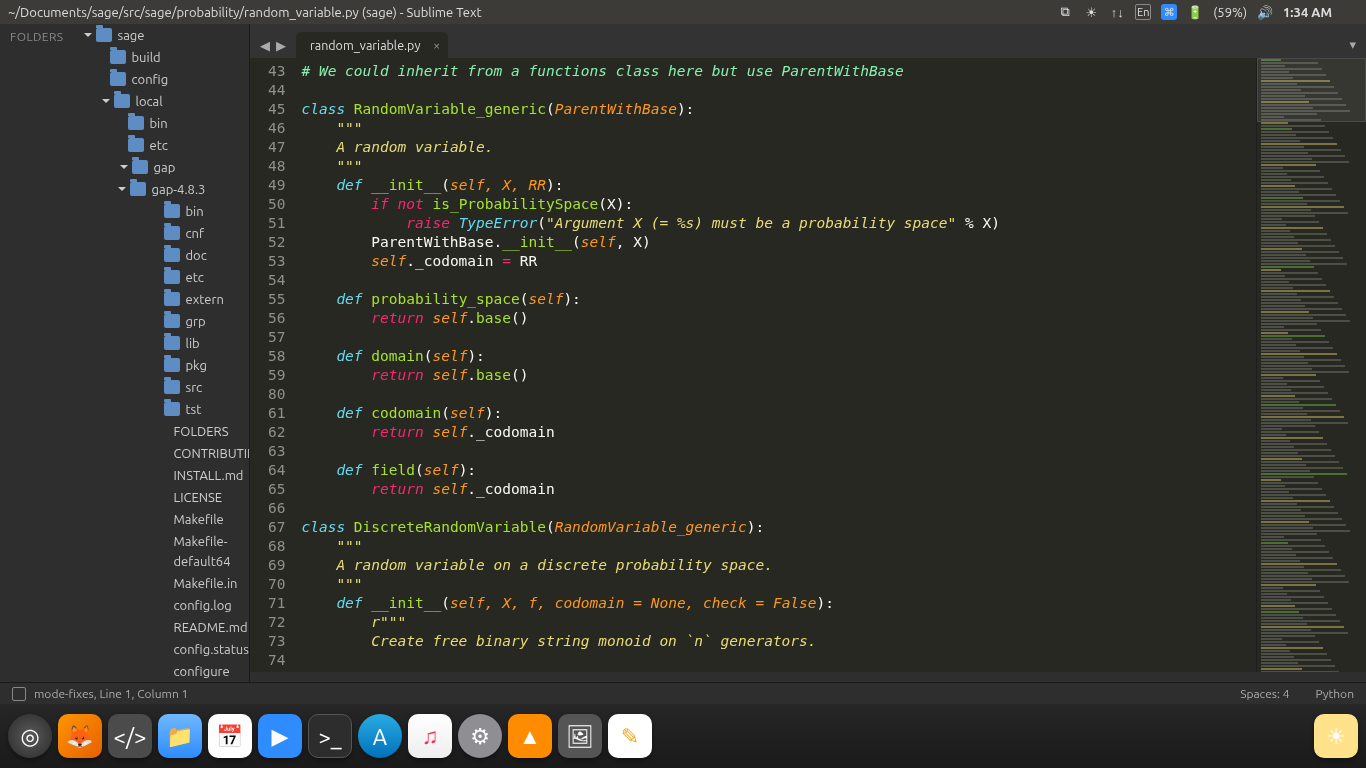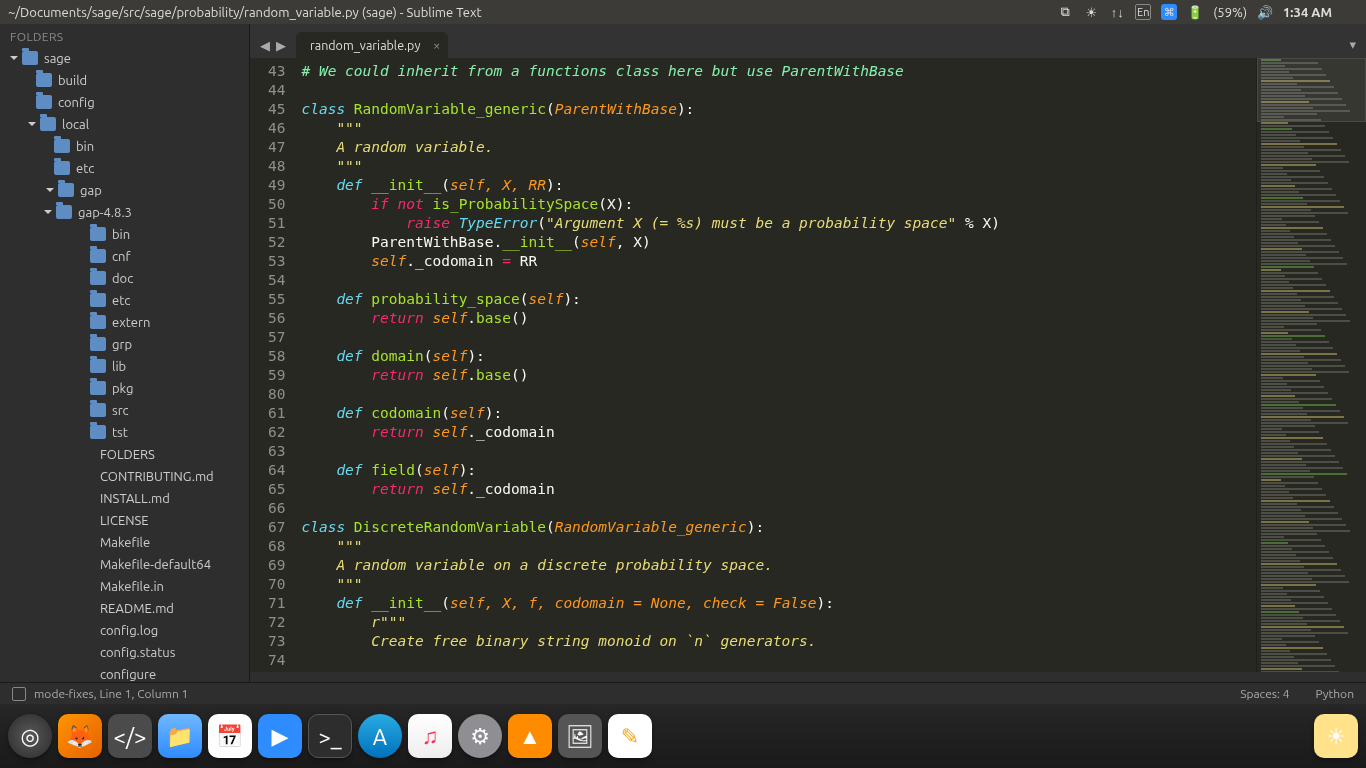--- a/index.html
+++ b/index.html
@@ -22,21 +22,21 @@
 .tray-icon { width: 16px; height: 16px; display: inline-flex; align-items: center; justify-content: center; }
 
 
 .app {
   position: absolute; top: 24px; left: 0; right: 0; bottom: 64px;
   display: flex; flex-direction: column;
 }
 .app-body { flex: 1; display: flex; overflow: hidden; }
 
 
-.sidebar { width: 250px; background: #2e2e2e; border-right: 1px solid #1a1a1a; overflow: hidden; display: flex; flex-direction: column; }
+.sidebar { width: 250px; background: #2e2e2e; border-right: 1px solid #1a1a1a; overflow: hidden; display: flex; flex-direction: row; }
 .sidebar-header { padding: 6px 10px 4px; color: #8a8a8a; font-size: 12px; letter-spacing: 0.4px; }
 .tree { flex: 1; overflow-y: auto; font-size: 13px; color: #ccc; }
 .tree-row { display: flex; align-items: center; padding: 1px 0 1px 6px; cursor: pointer; line-height: 20px; }
 .tree-indent-0 { padding-left: 10px; }
 .tree-indent-1 { padding-left: 28px; }
 .tree-indent-2 { padding-left: 46px; }
 .tree-indent-3 { padding-left: 44px; }
 .tree-indent-4 { padding-left: 82px; }
 .caret {
   width: 0; height: 0; margin-right: 4px;
@@ -264,25 +264,25 @@
           <div class="tree-row tree-indent-4">
             <span class="file-icon"></span>
             <span>Makefile-default64</span>
           </div>
           <div class="tree-row tree-indent-4">
             <span class="file-icon"></span>
             <span>Makefile.in</span>
           </div>
           <div class="tree-row tree-indent-4">
             <span class="file-icon"></span>
+            <span>config.log</span>
+          </div>
+          <div class="tree-row tree-indent-4">
+            <span class="file-icon"></span>
             <span>README.md</span>
-          </div>
-          <div class="tree-row tree-indent-4">
-            <span class="file-icon"></span>
-            <span>config.log</span>
           </div>
           <div class="tree-row tree-indent-4">
             <span class="file-icon"></span>
             <span>config.status</span>
           </div>
           <div class="tree-row tree-indent-4">
             <span class="file-icon"></span>
             <span>configure</span>
           </div>
         </div>

